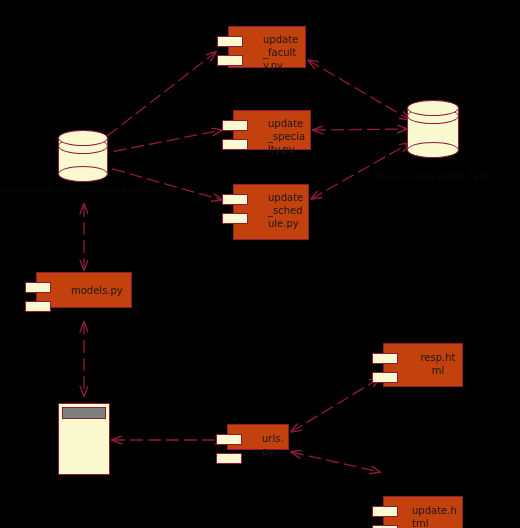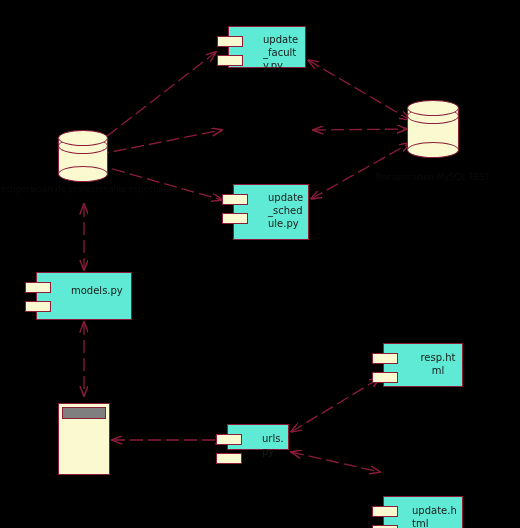--- a/index.html
+++ b/index.html
@@ -1,20 +1,20 @@
 <!DOCTYPE html>
 <html><head>
 <meta charset="utf-8">
 <style>
   html,body{margin:0;padding:0;background:#000;}
   #canvas{position:relative;width:520px;height:528px;background:#000;
           font-family:"DejaVu Sans","Liberation Sans",sans-serif;overflow:hidden;}
 
   
-  .component{position:absolute;background:#5eead4;border:1.5px solid #8c1c3a;
+  .component{position:absolute;background:#c2410c;border:1.5px solid #8c1c3a;
              box-sizing:border-box;}
   .component .ctext{position:absolute;left:34px;top:6px;right:4px;
              color:#1a1a1a;font-size:10px;line-height:13px;
              word-break:break-all;}
   .lug{position:absolute;left:-12px;width:26px;height:11px;
        background:#fbf9d0;border:1.5px solid #8c1c3a;box-sizing:border-box;}
   .lug.a{top:9px;}
   .lug.b{top:28px;}
 
   
@@ -95,28 +95,33 @@
     <div class="mid"></div>
   </div>
   <div class="dblabel" style="left:343px;top:172px;">Recuperación MySQL TEST</div>
 
   <div class="component" style="left:228px;top:26px;width:78px;height:42px;">
     <div class="lug a"></div>
     <div class="lug b"></div>
     <div class="ctext">update_faculty.py</div>
   </div>
 
+  <div class="component" style="left:233px;top:110px;width:78px;height:40px;">
+    <div class="lug a"></div>
+    <div class="lug b"></div>
+    <div class="ctext">update_specialty.py</div>
+  </div>
 
   <div class="component" style="left:233px;top:184px;width:76px;height:56px;">
     <div class="lug a"></div>
     <div class="lug b"></div>
     <div class="ctext">update_schedule.py</div>
   </div>
 
-  <div class="component" style="left:36px;top:272px;width:96px;height:48px;">
+  <div class="component" style="left:36px;top:272px;width:96px;height:36px;">
     <div class="lug a"></div>
     <div class="lug b"></div>
     <div class="ctext" style="top:11px;">models.py</div>
   </div>
 
   <div class="component" style="left:227px;top:424px;width:62px;height:26px;">
     <div class="lug a"></div>
     <div class="lug b"></div>
     <div class="ctext" style="top:7px;">urls.py</div>
   </div>

